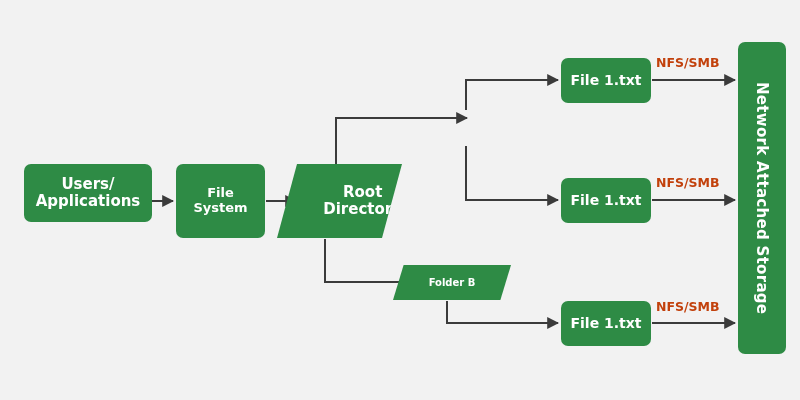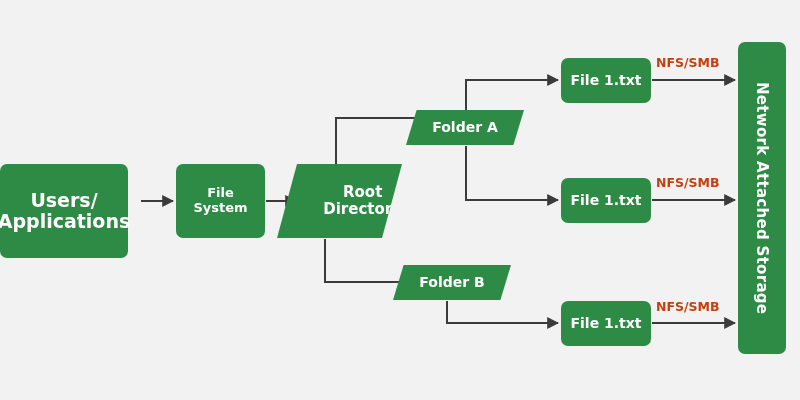--- a/index.html
+++ b/index.html
@@ -58,26 +58,26 @@
     clip-path: polygon(9% 0%, 100% 0%, 91% 100%, 0% 100%);
   }
 
   .node-label {
     display: block;
     white-space: pre-line;
     pointer-events: none;
   }
 
   
-  #node-users      { left: 0;  top: 164px; width: 128px; height: 94px; font-size: 19px; }
+  #node-users      { left: 24px;  top: 164px; width: 128px; height: 58px; font-size: 15px; }
   #node-filesystem { left: 176px; top: 164px; width: 89px;  height: 74px; font-size: 13px; }
   #node-root       { left: 277px; top: 164px; width: 125px; height: 74px; font-size: 15px; justify-content: flex-end; }
 
   #node-folder-a   { left: 406px; top: 110px; width: 118px; height: 35px; font-size: 14px; }
-  #node-folder-b   { left: 393px; top: 265px; width: 118px; height: 35px; font-size: 14px; }
+  #node-folder-b   { left: 393px; top: 265px; width: 118px; height: 35px; font-size: 10px; }
 
   #node-file-1     { left: 561px; top: 58px;  width: 90px; height: 45px; font-size: 14px; }
   #node-file-2     { left: 561px; top: 178px; width: 90px; height: 45px; font-size: 14px; }
   #node-file-3     { left: 561px; top: 301px; width: 90px; height: 45px; font-size: 14px; }
 
   #node-nas {
     left: 738px;
     top: 42px;
     width: 48px;
     height: 312px;
@@ -145,23 +145,20 @@
   <div class="node rect" id="node-filesystem">
     <span class="node-label">File
 System</span>
   </div>
 
   <div class="node para para-root" id="node-root">
     <span class="node-label">Root
 Directory</span>
   </div>
 
-  <div class="node para para-folder" id="node-folder-a">
-    <span class="node-label">Folder A</span>
-  </div>
 
   <div class="node para para-folder" id="node-folder-b">
     <span class="node-label">Folder B</span>
   </div>
 
   <div class="node rect" id="node-file-1">
     <span class="node-label">File 1.txt</span>
   </div>
 
   <div class="node rect" id="node-file-2">

